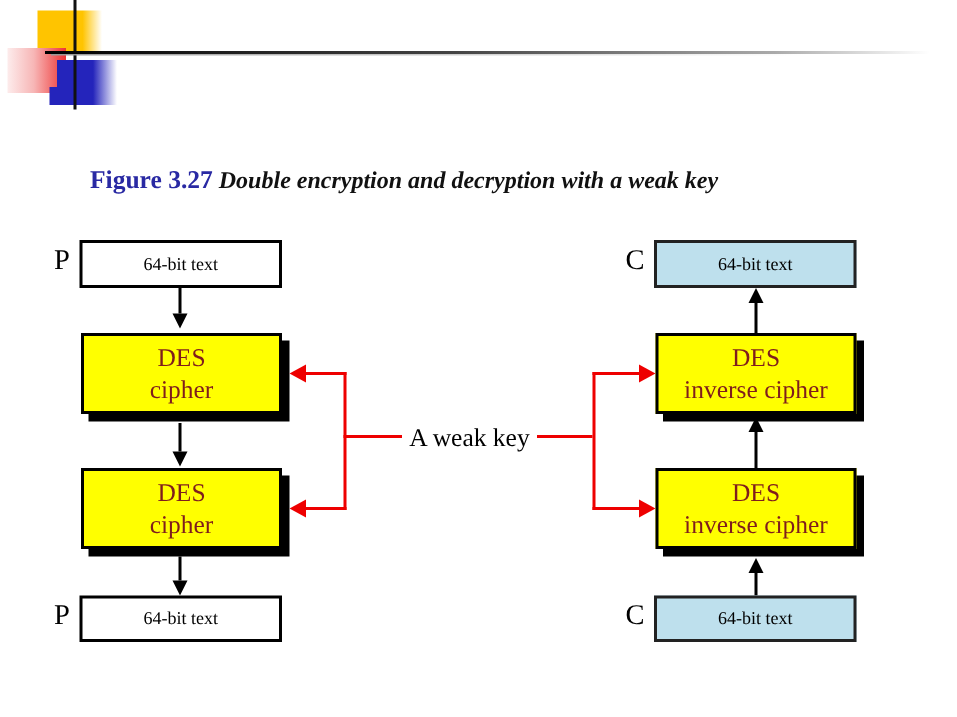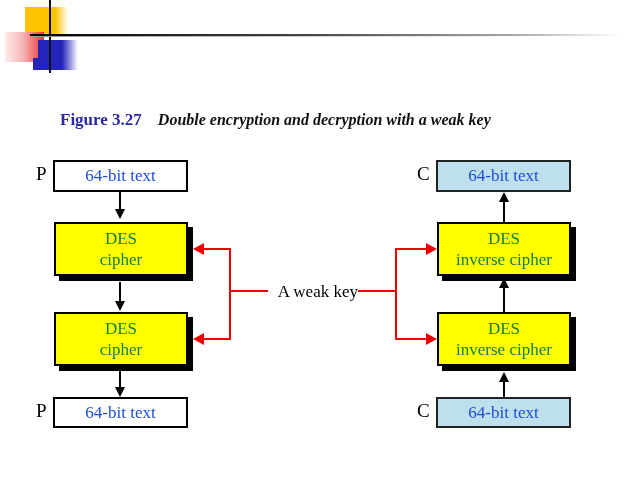--- a/index.html
+++ b/index.html
@@ -25,35 +25,35 @@
   #header-rule-shadow{left:34px;top:36px;width:560px;height:1px;
     background:linear-gradient(to right,#999 0%,rgba(200,200,200,0) 90%);}
   
   #page-title{
     position:absolute;left:82px;top:4px;
     font-size:26px;font-weight:bold;font-style:italic;color:#111;
     white-space:pre;letter-spacing:0.5px;
   }
   #figure-caption{position:absolute;left:44px;top:92px;white-space:pre;}
   #figure-label{color:#2929a3;font-weight:bold;font-size:17px;}
-  #figure-text{color:#111;font-weight:bold;font-style:italic;font-size:16px;margin-left:16px;}
+  #figure-text{color:#111;font-weight:bold;font-style:italic;font-size:16px;margin-left:4px;}
   
   .txtbox{
     position:absolute;width:135px;height:32px;
     border:2px solid #000;box-sizing:border-box;
     display:flex;align-items:center;justify-content:center;
-    font-size:17px;color:#1d4ed8;background:#fff;
+    font-size:12px;color:#000000;background:#fff;
   }
   .txtbox.blue{background:#bee0ed;border:2px solid #222;}
   .desbox{
     position:absolute;width:134px;height:54px;
     background:#ffff00;border:2px solid #000;box-sizing:border-box;
     box-shadow:5px 5px 0 0 #000;
     display:flex;flex-direction:column;align-items:center;justify-content:center;
-    font-size:17px;line-height:21px;color:#15803d;text-align:center;
+    font-size:17px;line-height:21px;color:#7f1d1d;text-align:center;
   }
   .side-label{position:absolute;font-size:19px;color:#000;}
   
   .bline{position:absolute;width:2px;background:#000;}
   .bhead-down{position:absolute;width:0;height:0;
     border-left:5px solid transparent;border-right:5px solid transparent;
     border-top:10px solid #000;}
   .bhead-up{position:absolute;width:0;height:0;
     border-left:5px solid transparent;border-right:5px solid transparent;
     border-bottom:10px solid #000;}
@@ -61,21 +61,21 @@
   .rline-h{position:absolute;height:2px;background:#ee0000;}
   .rline-v{position:absolute;width:2px;background:#ee0000;}
   .rhead-left{position:absolute;width:0;height:0;
     border-top:6px solid transparent;border-bottom:6px solid transparent;
     border-right:11px solid #ee0000;}
   .rhead-right{position:absolute;width:0;height:0;
     border-top:6px solid transparent;border-bottom:6px solid transparent;
     border-left:11px solid #ee0000;}
   #weak-key-label{
     position:absolute;left:268px;top:282px;width:90px;
-    text-align:right;font-size:17px;color:#000;white-space:nowrap;
+    text-align:center;font-size:17px;color:#000;white-space:nowrap;
   }
 </style>
 </head>
 <body>
 
 <div id="slide">
 
   <div class="deco" id="deco-yellow"></div>
   <div class="deco" id="deco-pink"></div>
   <div class="deco" id="deco-blue"></div>

